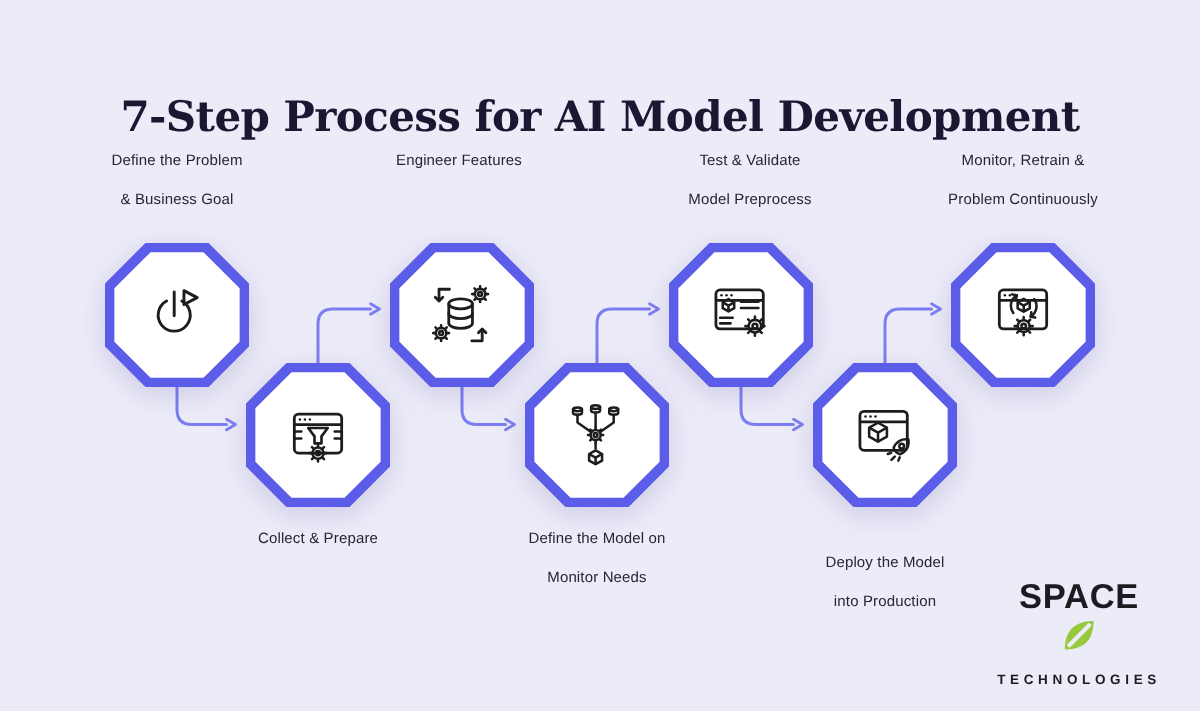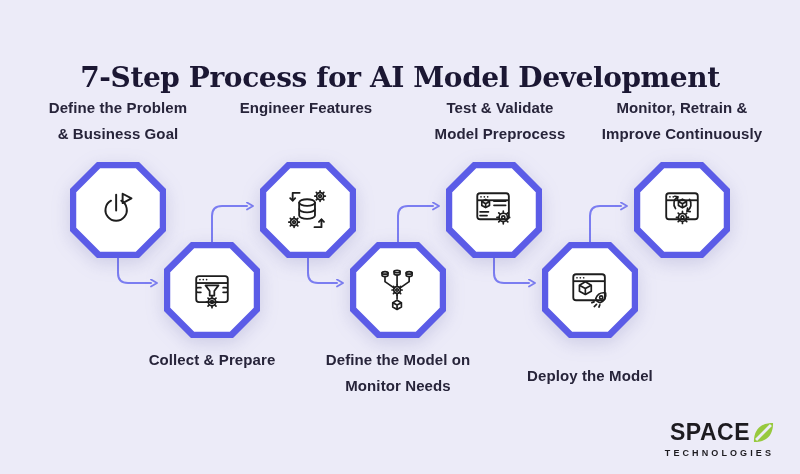--- a/index.html
+++ b/index.html
@@ -15,41 +15,41 @@
     position:absolute;left:0;top:28px;width:800px;
     text-align:center;
     font-family:"DejaVu Serif","Liberation Serif",serif;
     font-weight:700;font-size:28px;letter-spacing:-0.4px;
     color:#1B1733;
     margin-top:33px;
   }
 
   .step-label{
     position:absolute;width:220px;text-align:center;
-    font-size:15px;font-weight:700;color:#27243A;
+    font-size:10px;font-weight:400;color:#27243A;
     line-height:26px;letter-spacing:0.1px;
   }
 
   .octagon{position:absolute;width:96px;height:96px;}
   .oct-shape{position:absolute;left:0;top:0;width:96px;height:96px;
     filter:drop-shadow(0 5px 9px rgba(80,80,160,0.20));}
   .oct-icon{position:absolute;left:22px;top:22px;width:52px;height:52px;}
 
   .connectors{position:absolute;left:0;top:0;width:800px;height:474px;pointer-events:none;}
 
   .logo{position:absolute;right:26px;bottom:16px;text-align:right;}
-  .logo-row{display:flex;align-items:center;justify-content:flex-end;gap:2px;}
+  .logo-row{display:flex;align-items:center;justify-content:flex-end;gap:2px;flex-direction:column;}
   .logo-brand{
     font-size:23px;font-weight:900;color:#1D1B20;letter-spacing:0.5px;
     font-family:"Liberation Sans","DejaVu Sans",sans-serif;
   }
   .logo-symbol{display:inline-block;width:21px;height:21px;margin-left:1px;}
   .logo-sub{
     font-size:9px;font-weight:700;color:#1D1B20;letter-spacing:3.1px;
-    margin-top:2px;
+    margin-top:14px;
   }
 </style>
 </head>
 <body>
 
 <div class="canvas">
 
   <svg width="0" height="0" style="position:absolute" aria-hidden="true">
     <defs>
       <g id="sym-gear" fill="none" stroke="#1d1d1d" stroke-width="1.7" stroke-linecap="round">
@@ -105,24 +105,25 @@
   <div class="step-label" style="left:288px;top:347px">
     <div>Define the Model on</div>
     <div>Monitor Needs</div>
   </div>
   <div class="step-label" style="left:390px;top:95px">
     <div>Test &amp; Validate</div>
     <div>Model Preprocess</div>
   </div>
   <div class="step-label" style="left:480px;top:363px">
     <div>Deploy the Model</div>
+    <div>into Production</div>
   </div>
   <div class="step-label" style="left:572px;top:95px">
     <div>Monitor, Retrain &amp;</div>
-    <div>Improve Continuously</div>
+    <div>Problem Continuously</div>
   </div>
 
   <div class="octagon" style="left:70px;top:162px">
     <svg class="oct-shape" viewBox="0 0 100 100">
         <use href="#sym-oct"></use>
       </svg>
     <svg class="oct-icon" viewBox="0 0 56 56">
       <g fill="none" stroke="#1d1d1d" stroke-width="2.1" stroke-linecap="round" stroke-linejoin="round">
         <path d="M20.5,18 A11.5,11.5 0 1 0 31.5,18"></path>
         <path d="M26,11.5 V28.5"></path>

